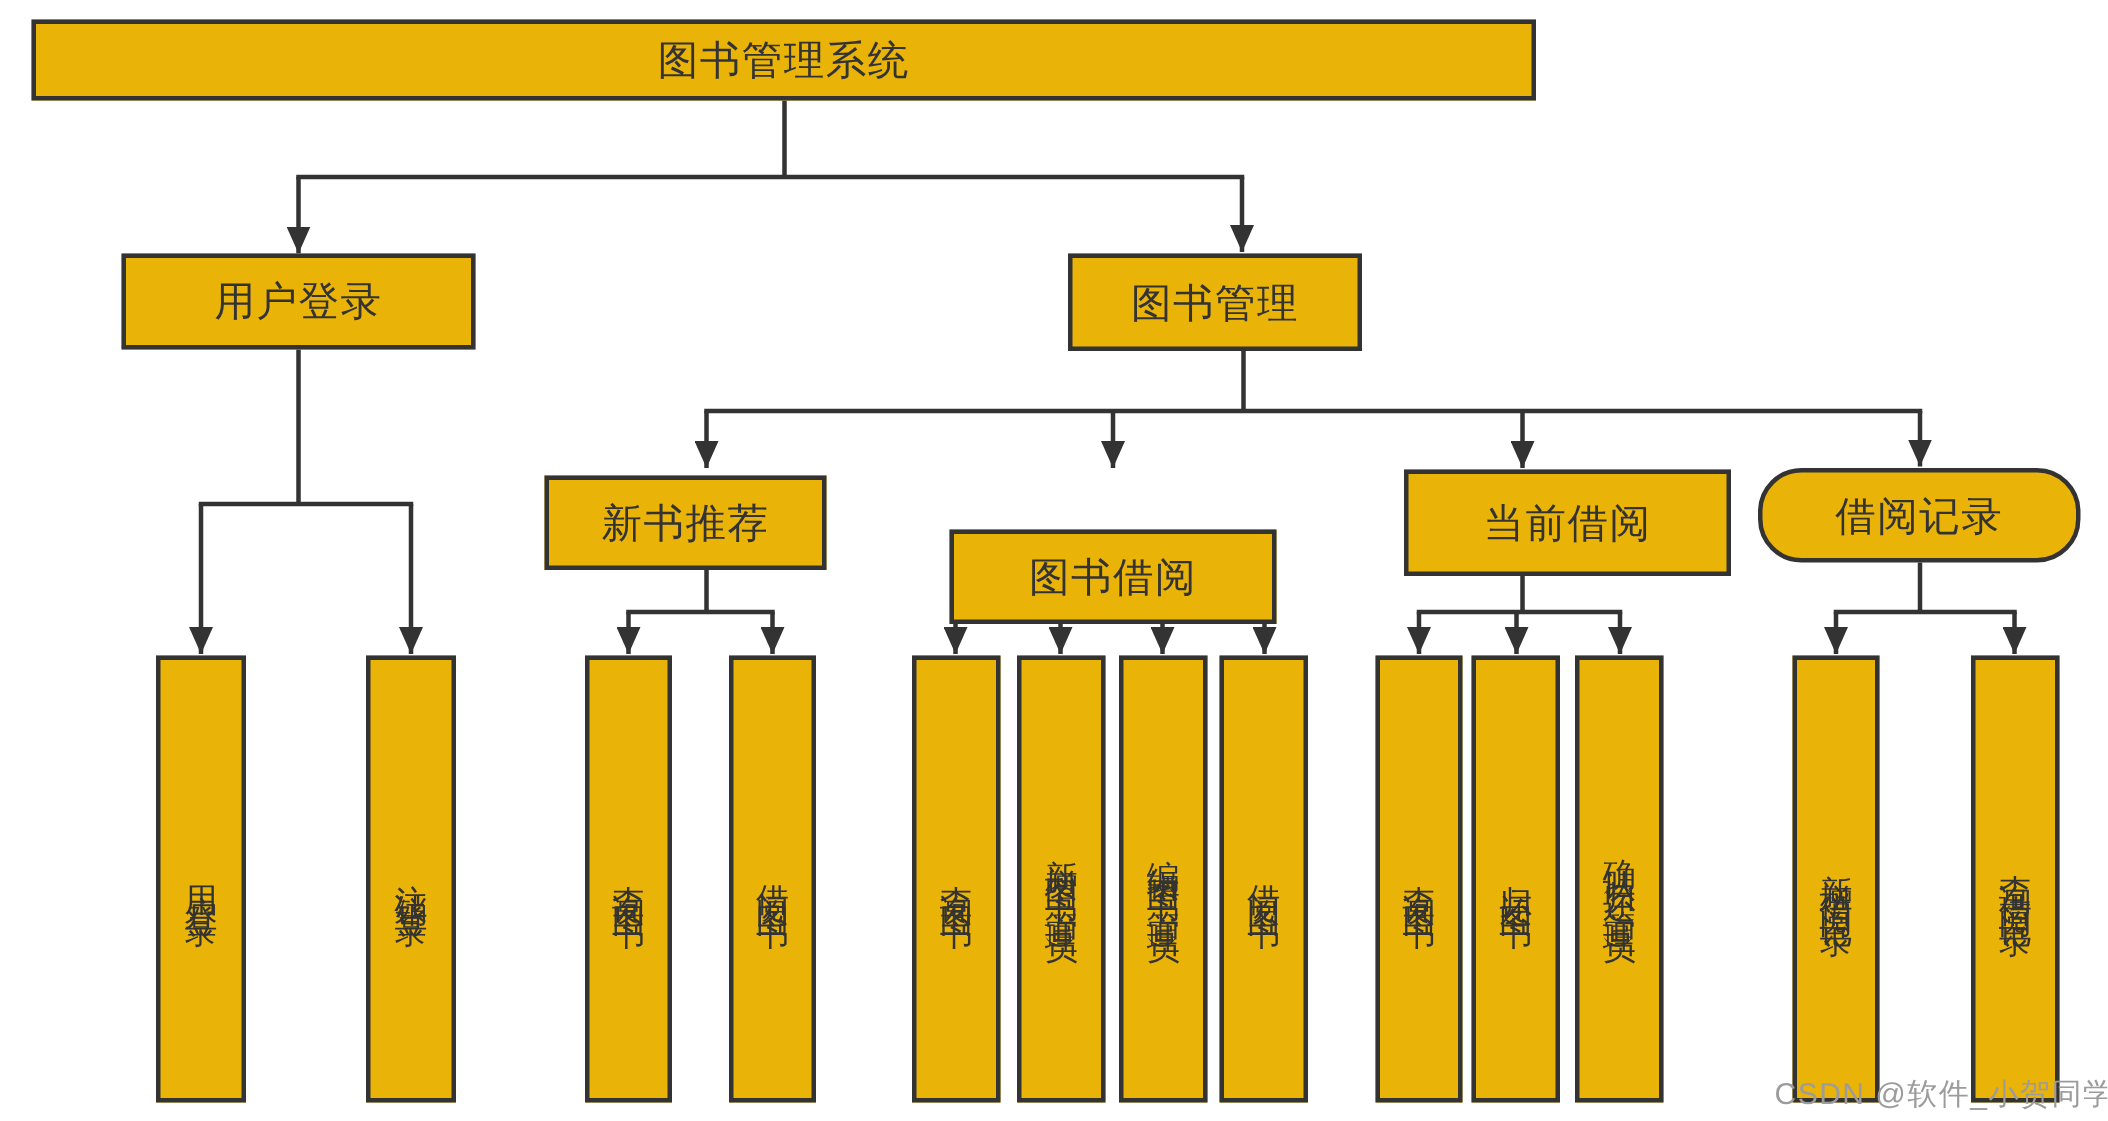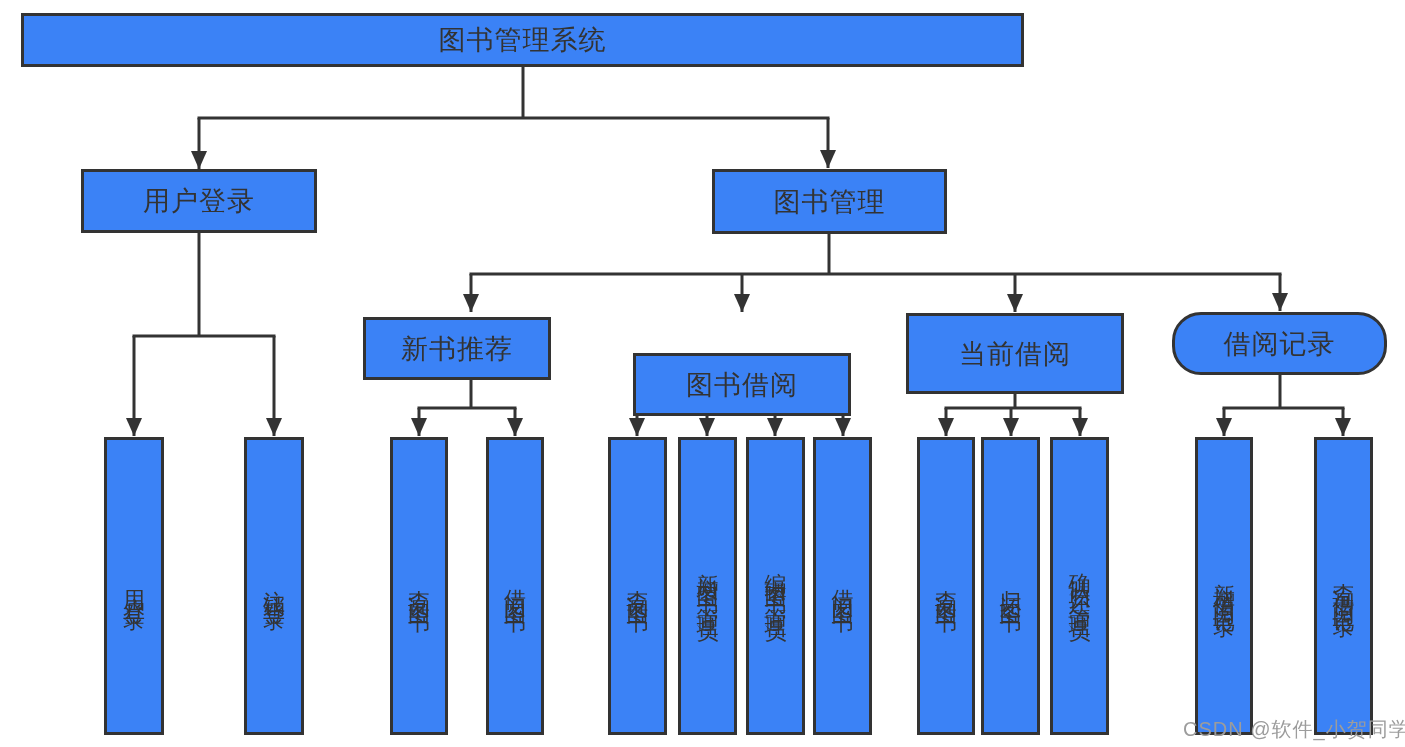--- a/index.html
+++ b/index.html
@@ -8,21 +8,21 @@
     width:1405px; height:747px;
     background:#ffffff;
     overflow:hidden;
     font-family:"Liberation Sans", sans-serif;
   }
   .wires { position:absolute; left:0; top:0; width:1405px; height:747px; z-index:1; }
   .box {
     position:absolute;
     box-sizing:border-box;
     border:3px solid #333333;
-    background:#3b82f6;
+    background:#eab308;
     color:#333333;
     display:flex;
     align-items:center;
     justify-content:center;
     font-size:27px;
     letter-spacing:1px;
     z-index:2;
     text-align:center;
     white-space:nowrap;
     font-family:Liberation Serif, serif;
@@ -97,25 +97,25 @@
       <path d="M1280,375 V408"></path>
       <path stroke-linecap="square" d="M1224,408 H1343"></path>
       <line x1="1224" y1="408" x2="1224" y2="436" marker-end="url(#arrowhead)"></line>
       <line x1="1343" y1="408" x2="1343" y2="436" marker-end="url(#arrowhead)"></line>
     </g>
   </svg>
 
   <div class="box" style="left:21px; top:13px; width:1003px; height:54px;">图书管理系统</div>
 
   <div class="box" style="left:81px; top:169px; width:236px; height:64px;">用户登录</div>
-  <div class="box" style="left:712px; top:169px; width:235px; height:65px;">图书管理</div>
+  <div class="box" style="left:712px; top:169px; width:196px; height:65px;">图书管理</div>
 
   <div class="box" style="left:363px; top:317px; width:188px; height:63px;">新书推荐</div>
   <div class="box" style="left:633px; top:313px; width:218px; height:63px;margin-top:40px;">图书借阅</div>
-  <div class="box" style="left:906px; top:313px; width:218px; height:81px;">当前借阅</div>
+  <div class="box" style="left:936px; top:313px; width:218px; height:71px;">当前借阅</div>
   <div class="box" style="left:1172px; top:312px; width:215px; height:63px;border-radius:29px;">借阅记录</div>
 
   <div class="box leaf" style="left:104px; top:437px; width:60px; height:298px;">
     <span class="vtext">用户登录</span>
   </div>
   <div class="box leaf" style="left:244px; top:437px; width:60px; height:298px;">
     <span class="vtext">注销登录</span>
   </div>
 
   <div class="box leaf" style="left:390px; top:437px; width:58px; height:298px;">

